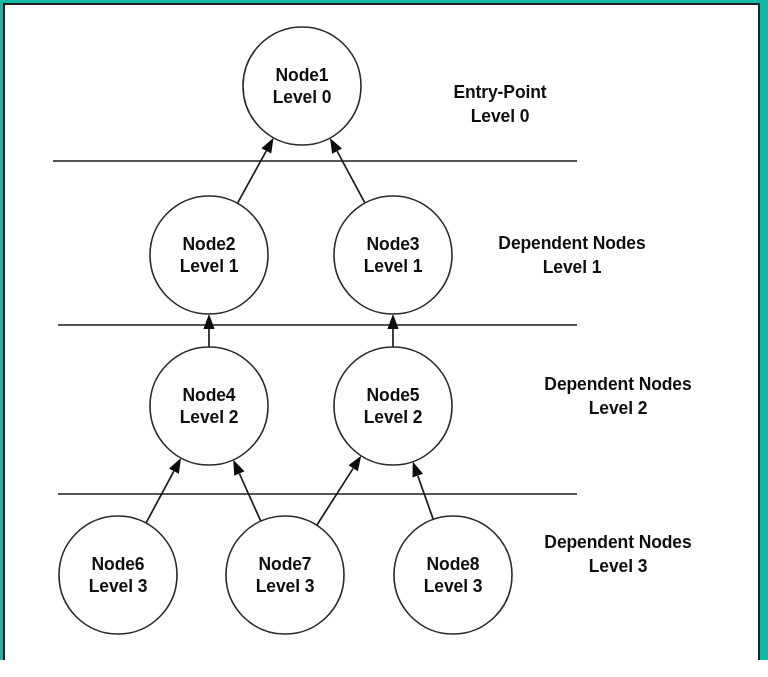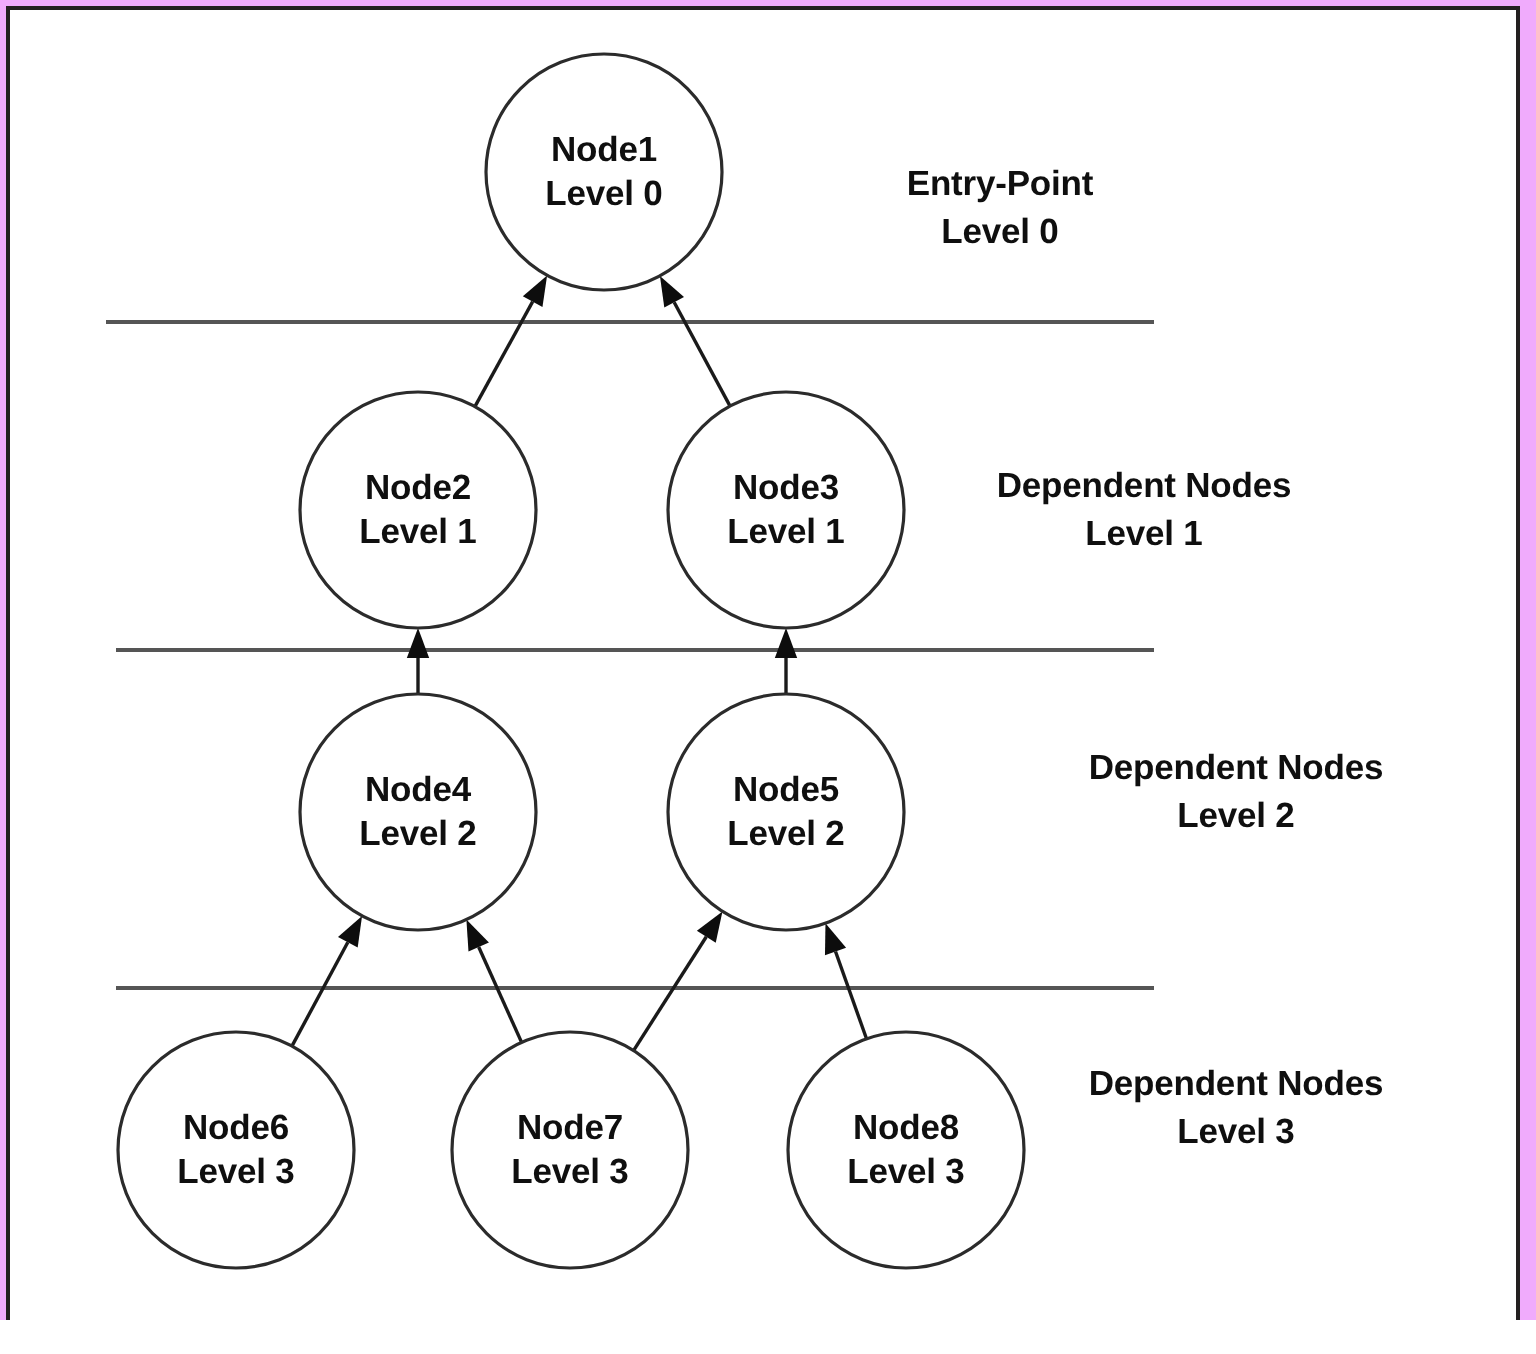--- a/index.html
+++ b/index.html
@@ -8,21 +8,21 @@
     padding: 0;
     background: #ffffff;
   }
   body {
     font-family: "Liberation Sans", sans-serif;
   }
   #diagram-root {
     position: relative;
     width: 768px;
     height: 660px;
-    background: #f0abfc;
+    background: #14b8a6;
     overflow: hidden;
   }
   #diagram-frame {
     position: absolute;
     left: 3px;
     top: 3px;
     width: 757px;
     height: 664px;
     border: 2px solid #231f20;
     box-sizing: border-box;

